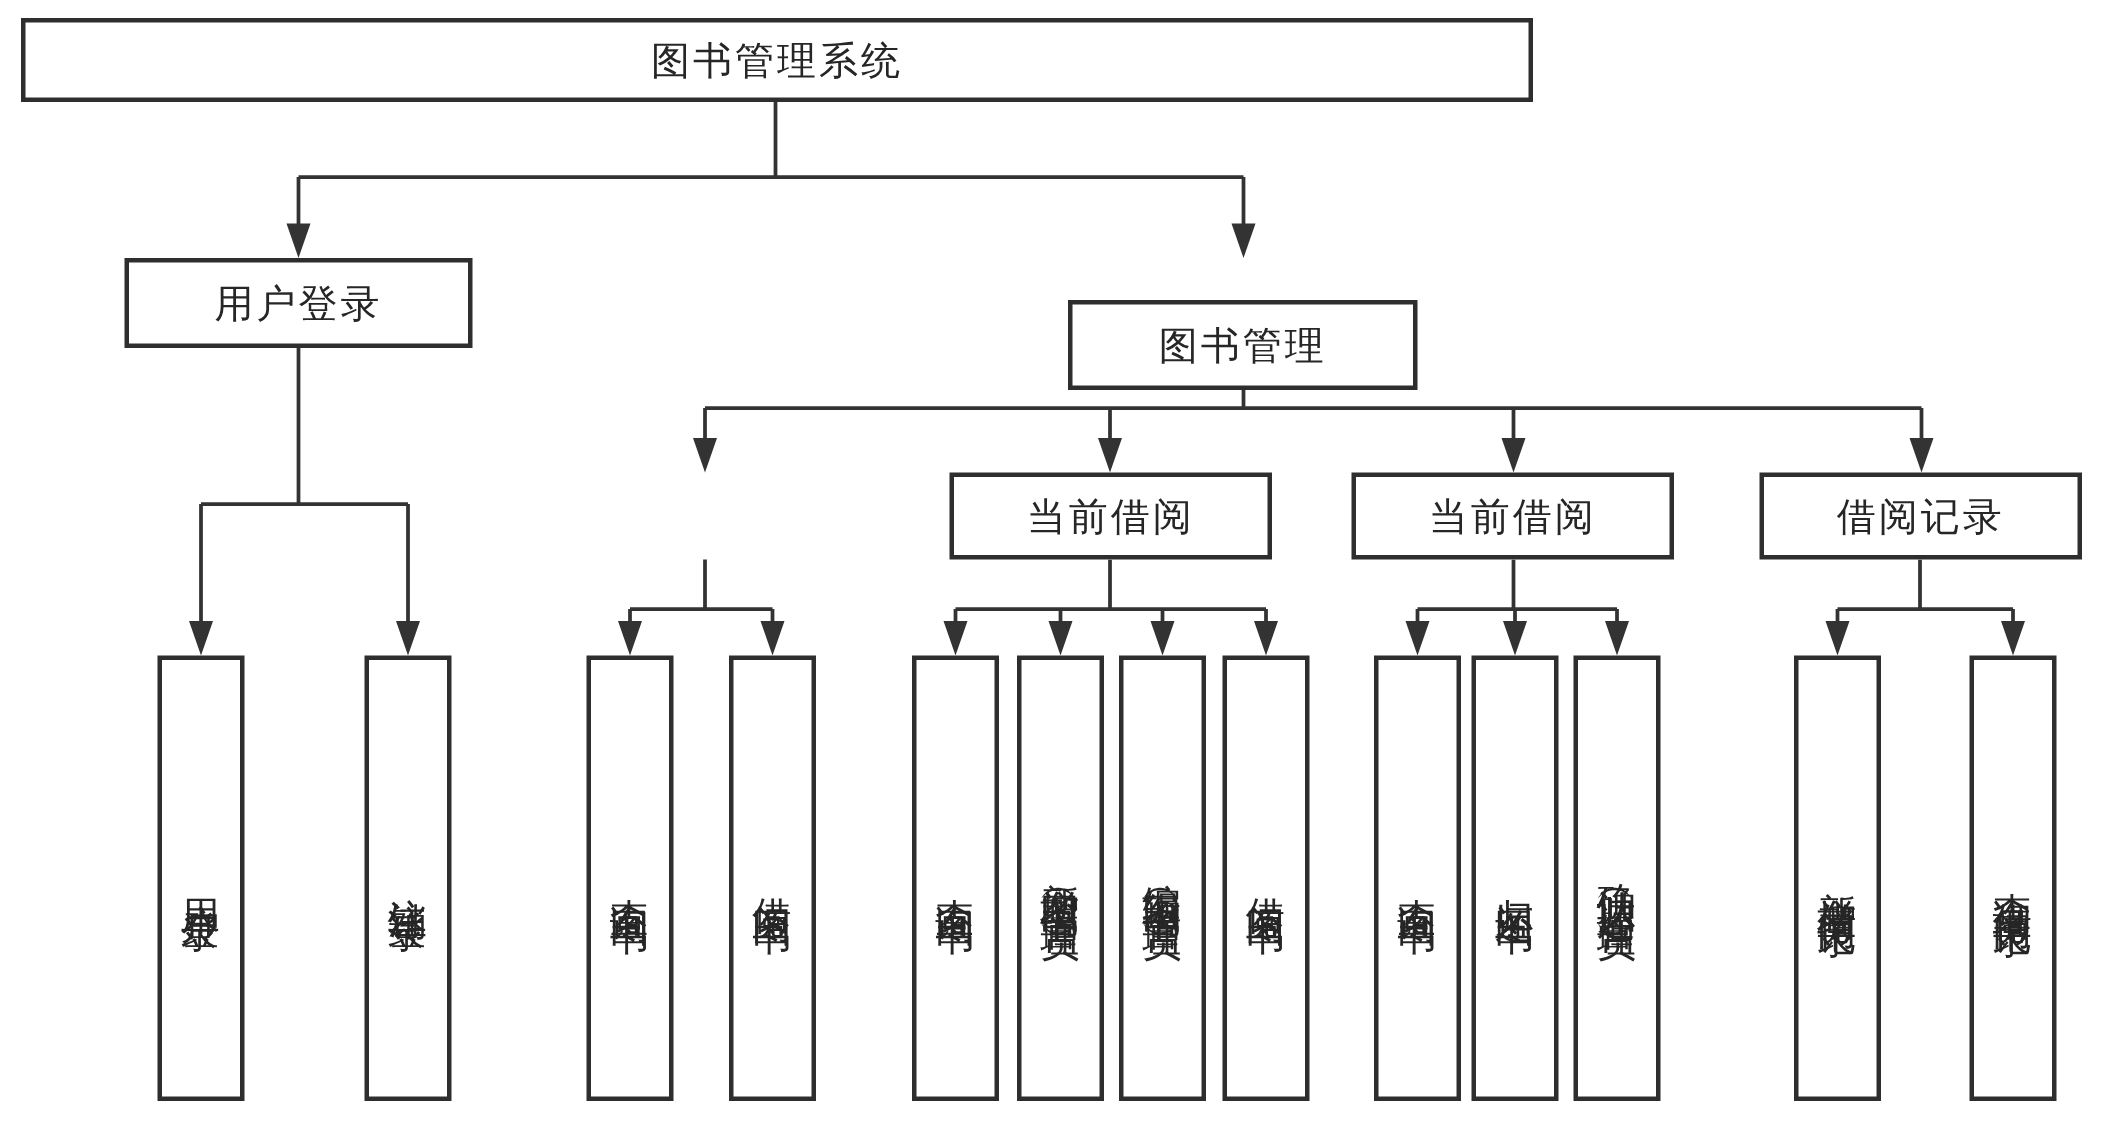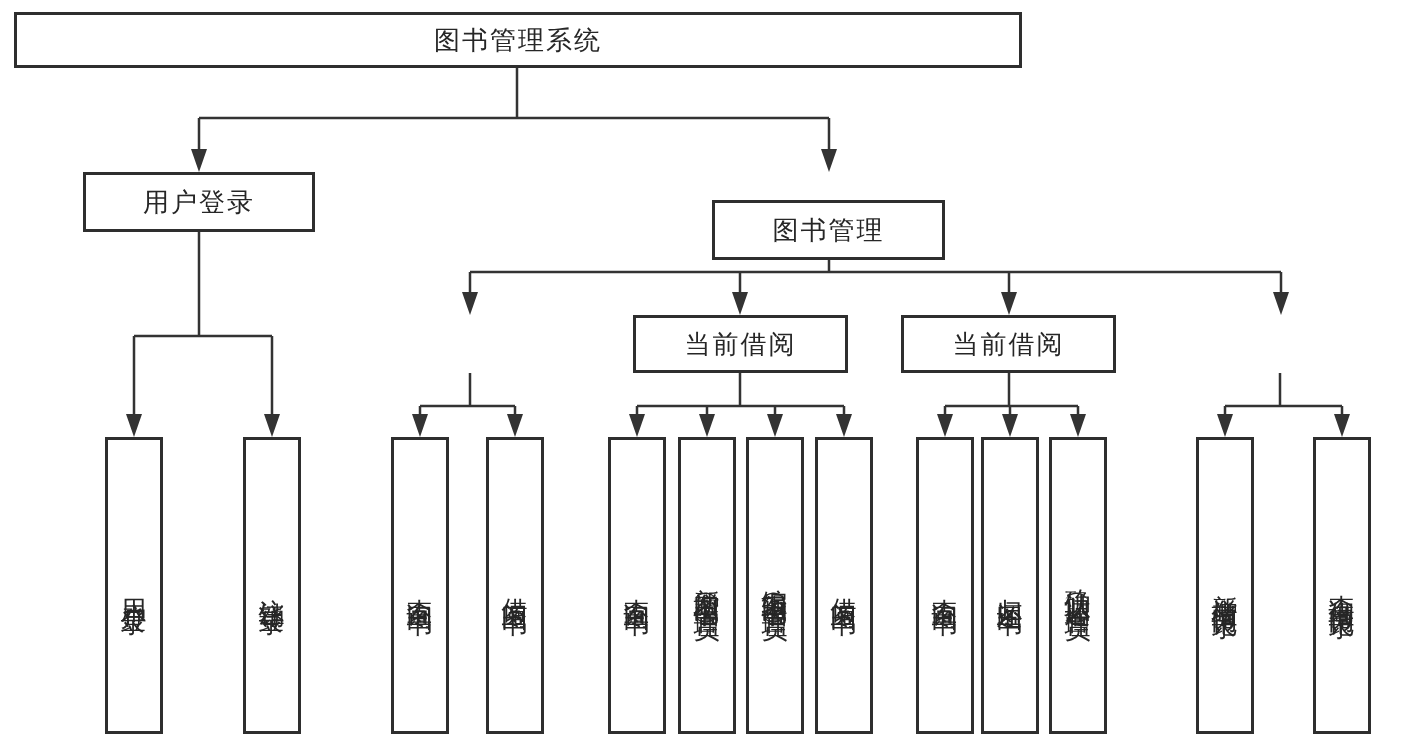--- a/index.html
+++ b/index.html
@@ -122,20 +122,21 @@
       </g>
   </svg>
 
   <div class="box hbox n-root">图书管理系统</div>
 
   <div class="box hbox n-l2a">用户登录</div>
   <div class="box hbox n-l2b">图书管理</div>
 
   <div class="box hbox n-l3 n-l3b">当前借阅</div>
   <div class="box hbox n-l3 n-l3c">当前借阅</div>
+  <div class="box hbox n-l3 n-l3d">借阅记录</div>
 
   <div class="box vbox leaf lf-u1">用户登录</div>
   <div class="box vbox leaf lf-u2">注销登录</div>
 
   <div class="box vbox leaf lf-n1">查询图书</div>
   <div class="box vbox leaf lf-n2">借阅图书</div>
 
   <div class="box vbox leaf lf-b1">查询图书</div>
   <div class="box vbox leaf lf-b2">新增图书（管理员）</div>
   <div class="box vbox leaf lf-b3">编辑图书（管理员）</div>

